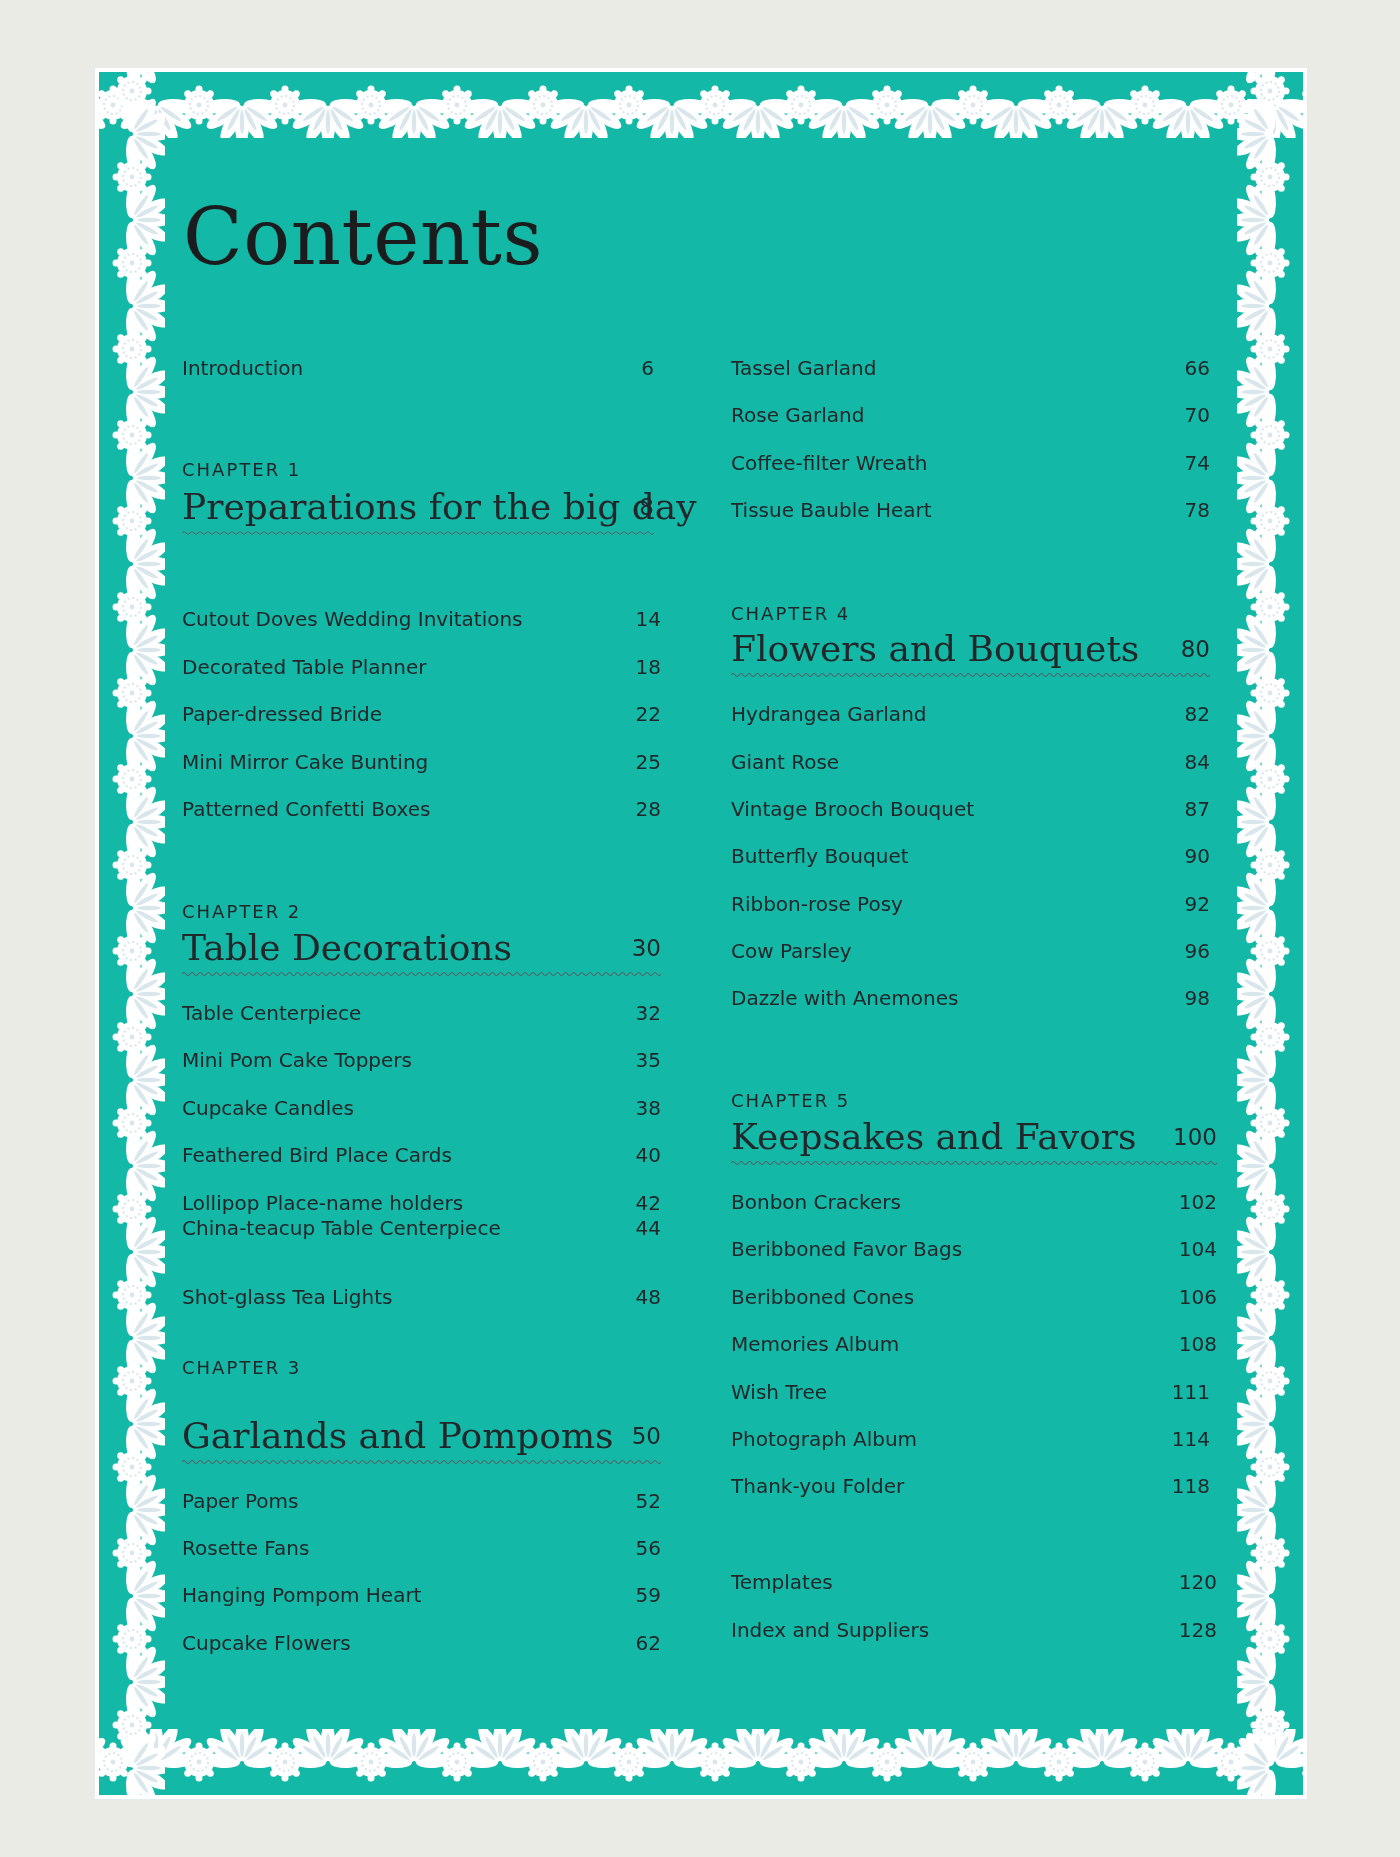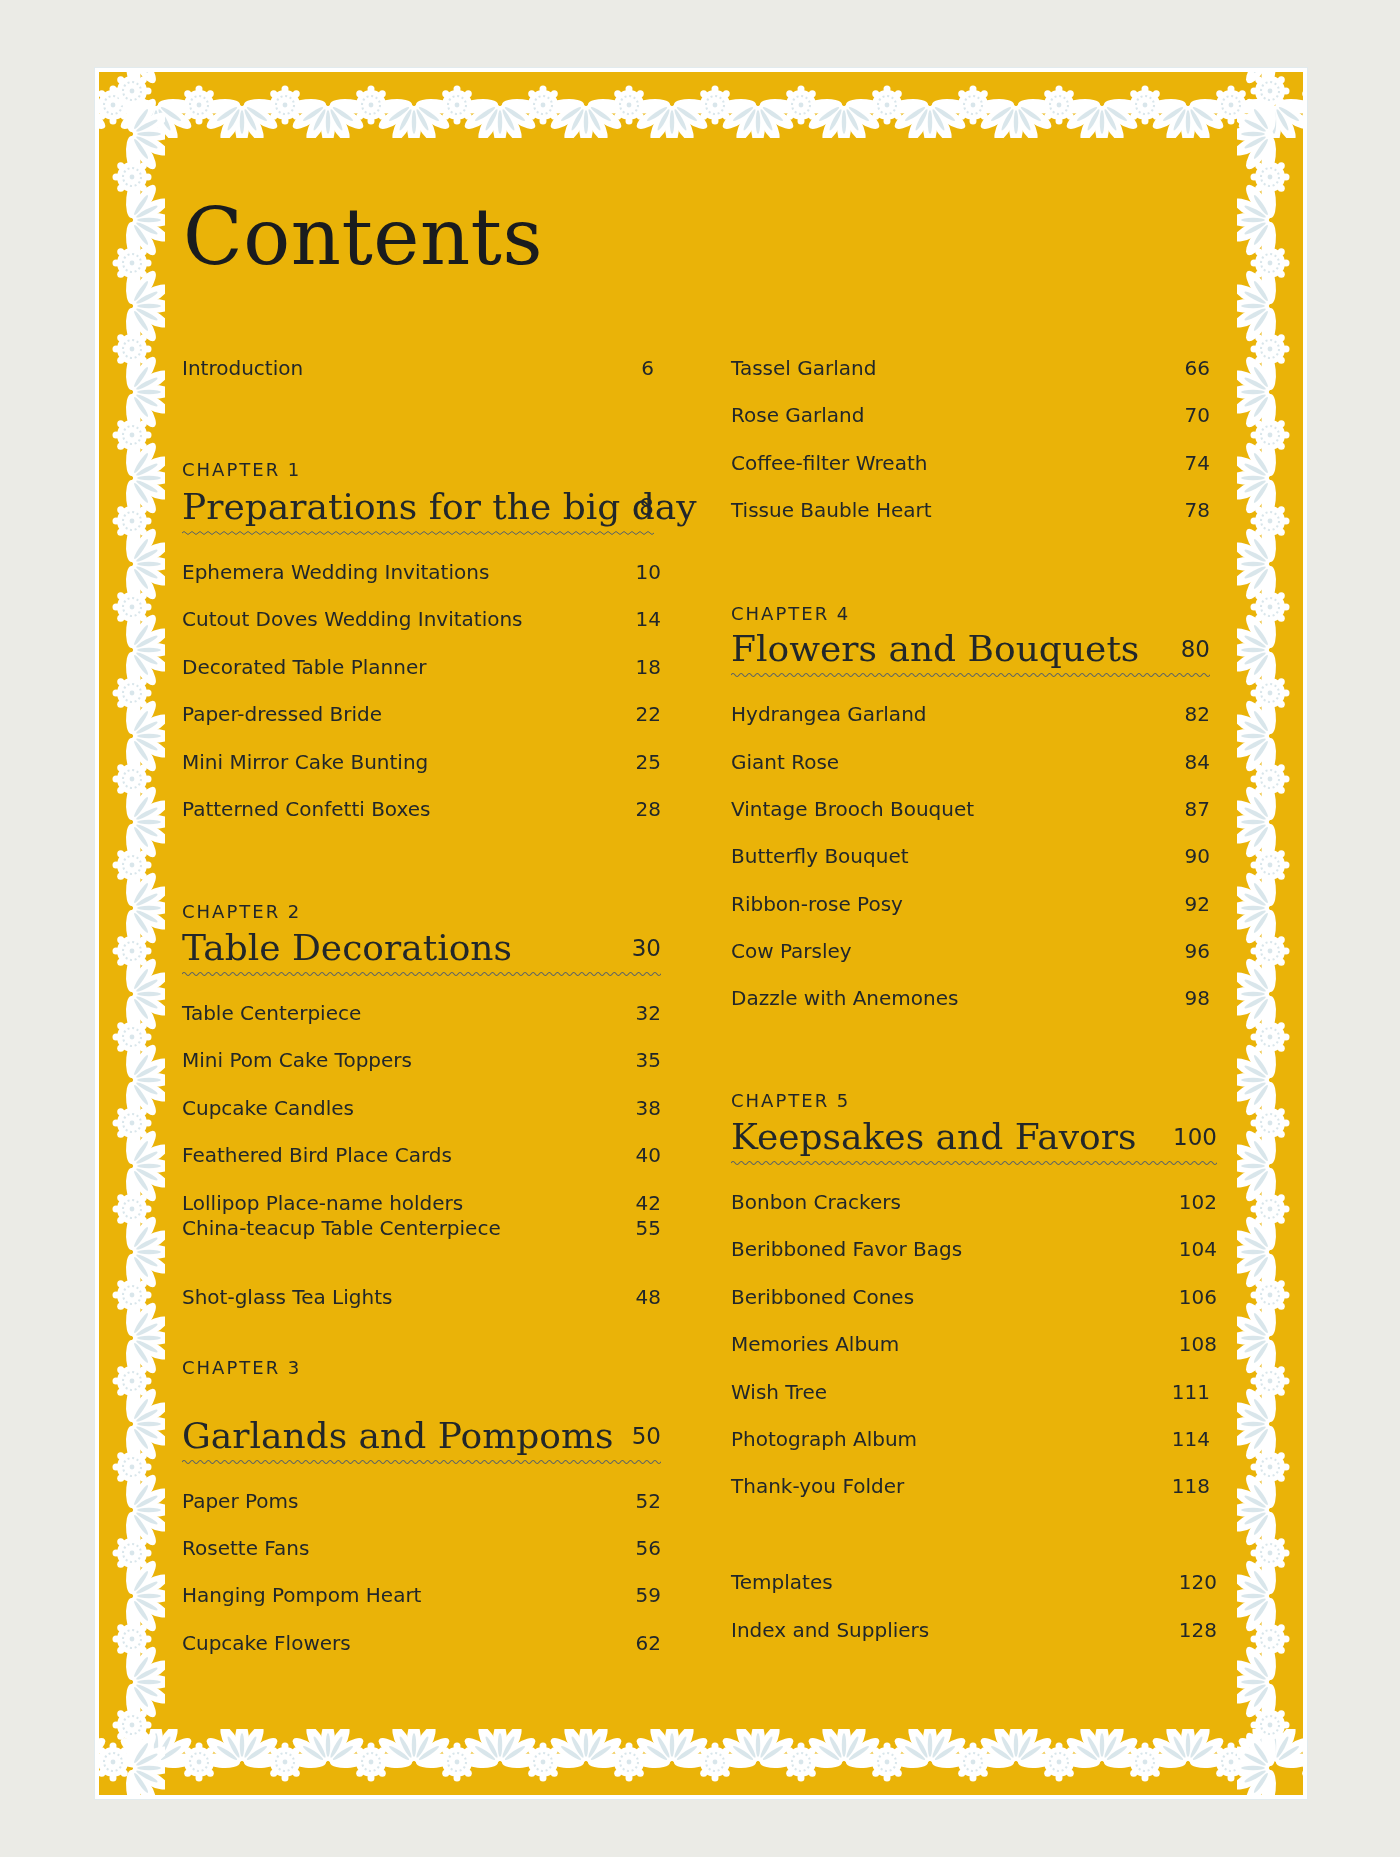--- a/index.html
+++ b/index.html
@@ -4,21 +4,21 @@
 <style>
   html, body { margin: 0; padding: 0; }
   body {
     width: 1400px; height: 1857px; position: relative; overflow: hidden;
     background: #ebebe6;
     font-family: "DejaVu Sans", sans-serif;
     color: #1f2326;
   }
   .page {
     position: absolute; left: 95px; top: 68px; width: 1212px; height: 1731px;
-    background: #eab308;
+    background: #14b8a6;
     box-shadow: 0 0 0 1px #e2ebee;
   }
   .lace { position: absolute; left: 0; top: 0; width: 1212px; height: 1731px; pointer-events: none; }
   .title {
     position: absolute; left: 88px; top: 130px;
     font-family: "DejaVu Serif", serif; font-size: 78px; font-weight: normal;
     color: #1a1c1e; letter-spacing: 0.5px; line-height: 1; margin: 0;
   }
   .row {
     position: absolute; height: 32px; line-height: 32px;
@@ -119,24 +119,20 @@
 
   <div class="ch-label col1" style="top:390px">CHAPTER 1</div>
   <div class="ch-title col1 narrow" style="top:419px">
     <span class="label">Preparations for the big day</span>
     <span class="num">8</span>
   </div>
   <svg class="wave col1" style="top:462px;width:472px" viewBox="0 0 472 6" preserveAspectRatio="none">
       <path d="M0 3 q2 -3 4 0 t4 0 t4 0 t4 0 t4 0 t4 0 t4 0 t4 0 t4 0 t4 0 t4 0 t4 0 t4 0 t4 0 t4 0 t4 0 t4 0 t4 0 t4 0 t4 0 t4 0 t4 0 t4 0 t4 0 t4 0 t4 0 t4 0 t4 0 t4 0 t4 0 t4 0 t4 0 t4 0 t4 0 t4 0 t4 0 t4 0 t4 0 t4 0 t4 0 t4 0 t4 0 t4 0 t4 0 t4 0 t4 0 t4 0 t4 0 t4 0 t4 0 t4 0 t4 0 t4 0 t4 0 t4 0 t4 0 t4 0 t4 0 t4 0 t4 0 t4 0 t4 0 t4 0 t4 0 t4 0 t4 0 t4 0 t4 0 t4 0 t4 0 t4 0 t4 0 t4 0 t4 0 t4 0 t4 0 t4 0 t4 0 t4 0 t4 0 t4 0 t4 0 t4 0 t4 0 t4 0 t4 0 t4 0 t4 0 t4 0 t4 0 t4 0 t4 0 t4 0 t4 0 t4 0 t4 0 t4 0 t4 0 t4 0 t4 0 t4 0 t4 0 t4 0 t4 0 t4 0 t4 0 t4 0 t4 0 t4 0 t4 0 t4 0 t4 0 t4 0 t4 0 t4 0 t4 0 t4 0 t4 0 t4 0" fill="none" stroke="#55606a" stroke-width="1"></path>
     </svg>
 
-  <div class="row col1" style="top:488px">
-      <span class="label">Ephemera Wedding Invitations</span>
-      <span class="num">10</span>
-    </div>
   <div class="row col1" style="top:535px">
       <span class="label">Cutout Doves Wedding Invitations</span>
       <span class="num">14</span>
     </div>
   <div class="row col1" style="top:583px">
       <span class="label">Decorated Table Planner</span>
       <span class="num">18</span>
     </div>
   <div class="row col1" style="top:630px">
       <span class="label">Paper-dressed Bride</span>
@@ -175,21 +171,21 @@
   <div class="row col1" style="top:1071px">
       <span class="label">Feathered Bird Place Cards</span>
       <span class="num">40</span>
     </div>
   <div class="row col1" style="top:1119px">
       <span class="label">Lollipop Place-name holders</span>
       <span class="num">42</span>
     </div>
   <div class="row col1" style="top:1144px">
       <span class="label">China-teacup Table Centerpiece</span>
-      <span class="num">55</span>
+      <span class="num">44</span>
     </div>
   <div class="row col1" style="top:1213px">
       <span class="label">Shot-glass Tea Lights</span>
       <span class="num">48</span>
     </div>
 
   <div class="ch-label col1" style="top:1288px">CHAPTER 3</div>
   <div class="ch-title col1" style="top:1348px">
     <span class="label">Garlands and Pompoms</span>
     <span class="num">50</span>

